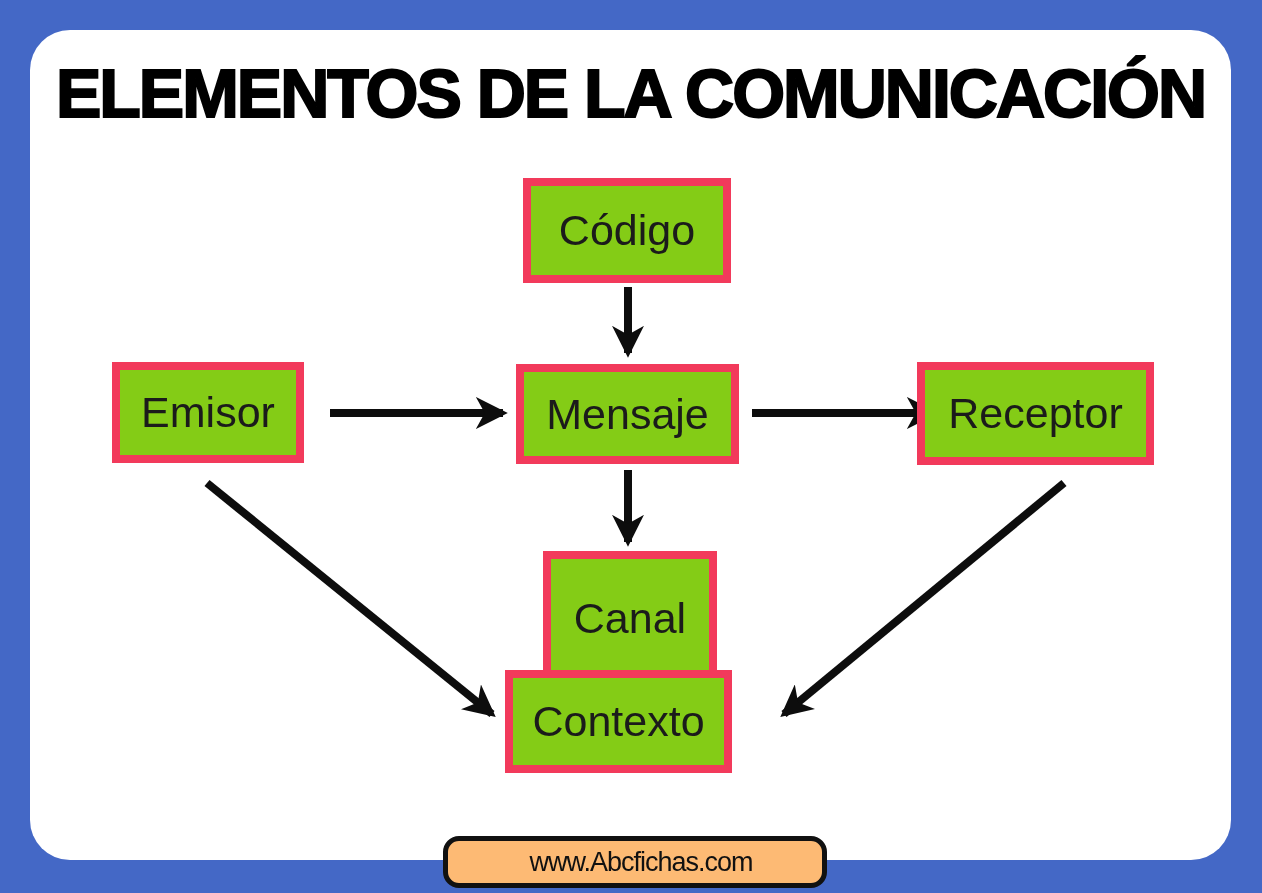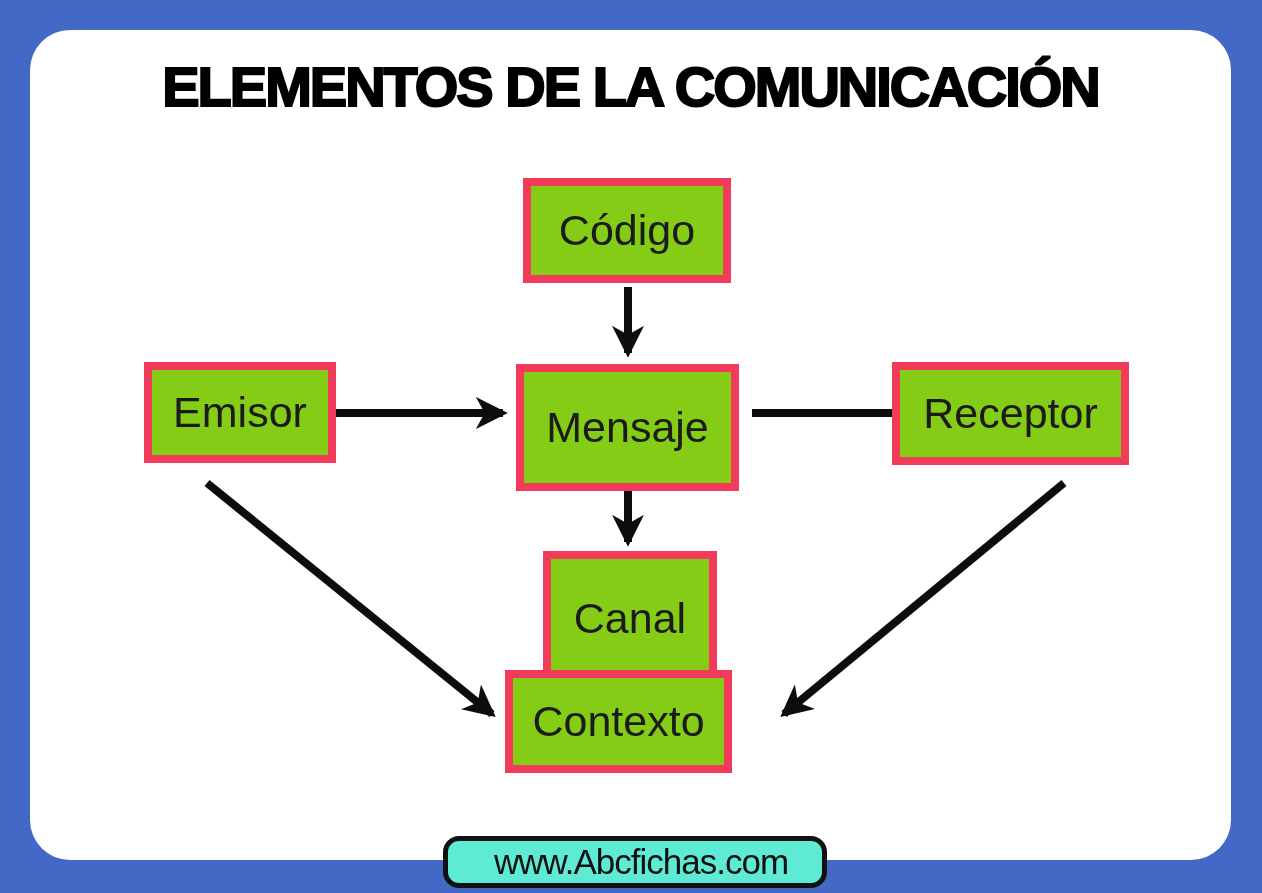--- a/index.html
+++ b/index.html
@@ -16,50 +16,50 @@
     background:var(--blue);
     font-family:"Liberation Sans",sans-serif;
   }
   .card{
     position:absolute;left:30px;top:30px;width:1201px;height:830px;
     background:var(--card);border-radius:40px;
   }
   .title{
     position:absolute;left:30px;top:54px;width:1201px;
     text-align:center;
-    font-size:56px;font-weight:900;letter-spacing:-2px;
+    font-size:68px;font-weight:900;letter-spacing:-2px;
     color:#000;
     -webkit-text-stroke:2px #000;
     white-space:nowrap;
     z-index:3;
   }
   .arrows{
     position:absolute;left:0;top:0;z-index:1;
   }
   .arrows line{
     stroke:var(--arrow);stroke-width:8;
   }
   .node{
     position:absolute;z-index:2;
     background:#84cc16;border:8px solid var(--pink);
     display:flex;align-items:center;justify-content:center;
     font-size:43px;font-weight:400;color:var(--text);
     white-space:nowrap;
   }
   .node-codigo  {left:523px;top:178px;width:208px;height:105px;}
-  .node-emisor  {left:112px;top:362px;width:192px;height:101px;margin-left:32px;}
-  .node-mensaje {left:516px;top:364px;width:223px;height:127px;}
-  .node-receptor{left:892px;top:362px;width:237px;height:103px;}
+  .node-emisor  {left:112px;top:362px;width:192px;height:101px;}
+  .node-mensaje {left:516px;top:364px;width:223px;height:100px;}
+  .node-receptor{left:917px;top:362px;width:237px;height:103px;}
   .node-canal   {left:543px;top:551px;width:174px;height:134px;}
   .node-contexto{left:505px;top:670px;width:227px;height:103px;}
   .watermark{
     position:absolute;left:443px;top:836px;width:384px;height:52px;z-index:5;
-    background:#5eead4;border:5px solid #111;border-radius:16px;
+    background:#fdba74;border:5px solid #111;border-radius:16px;
     display:flex;align-items:center;justify-content:center;
-    font-size:35px;color:#111;letter-spacing:-1px;padding-left:12px;
+    font-size:27px;color:#111;letter-spacing:-1px;padding-left:12px;
   }
 </style>
 </head>
 <body>
 
 <div class="card"></div>
 
 <div class="title">ELEMENTOS DE LA COMUNICACIÓN</div>
 
 <svg class="arrows" width="1262" height="893" viewBox="0 0 1262 893">

